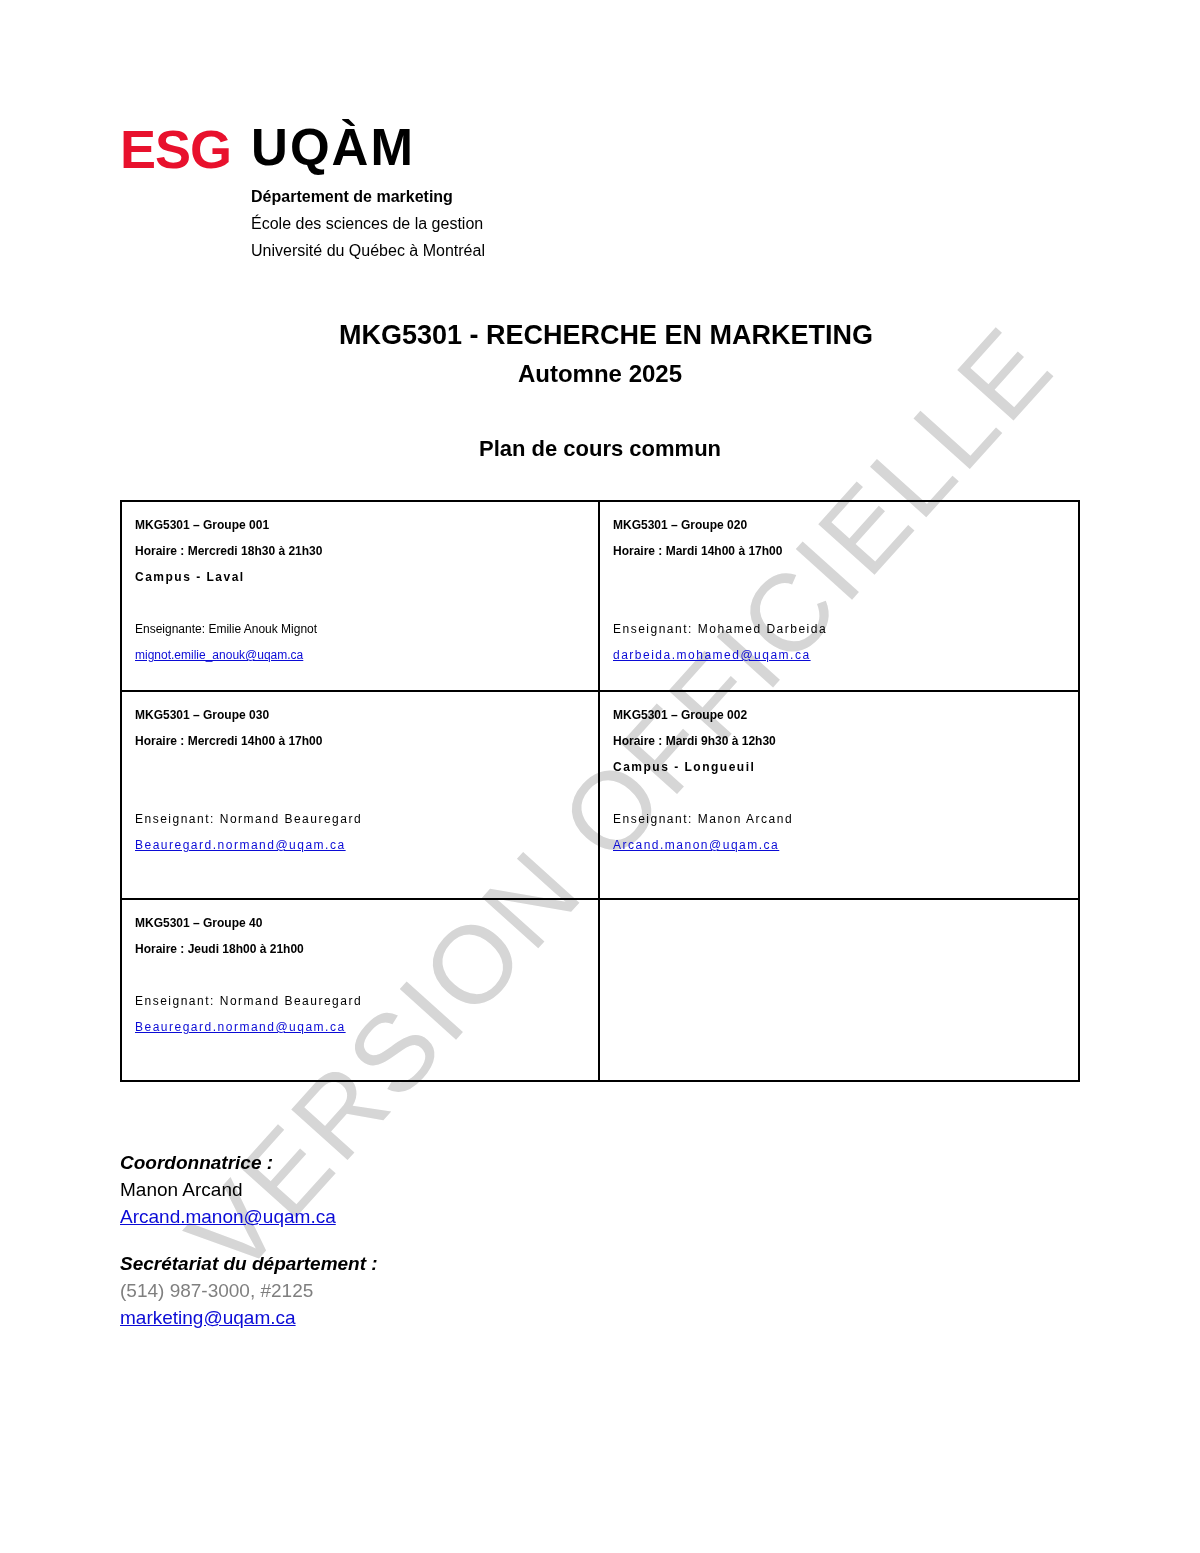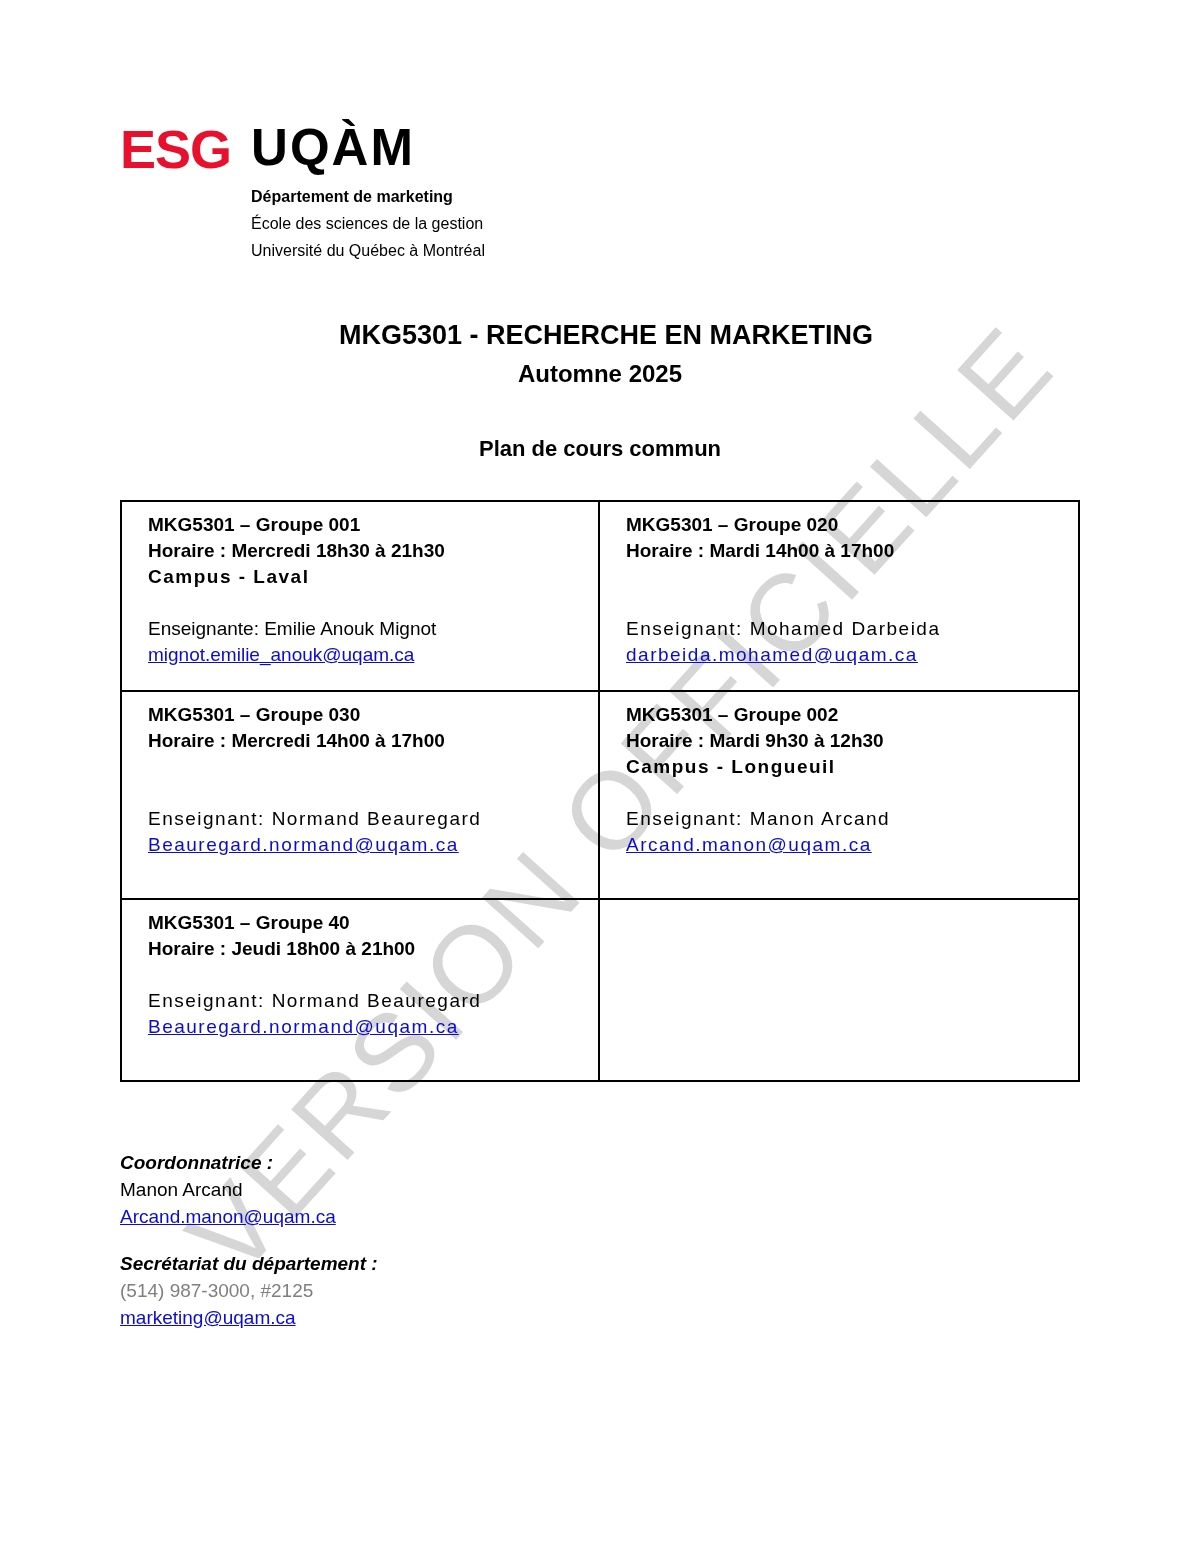--- a/index.html
+++ b/index.html
@@ -50,22 +50,22 @@
   
   .course-table {
     position: absolute; left: 120px; top: 500px; width: 960px;
     display: grid; grid-template-columns: 1fr 1fr;
     border: 2px solid #000;
     background: transparent;
   }
   .cell {
     border-right: 2px solid #000;
     border-bottom: 2px solid #000;
-    padding: 10px 26px;
-    font-size: 19px;
+    padding: 10px 13px;
+    font-size: 12px;
     line-height: 26px;
   }
   .cell:nth-child(2n) { border-right: none; }
   .cell:nth-child(5), .cell:nth-child(6) { border-bottom: none; }
   .r1 { min-height: 190px; }
   .r2 { min-height: 208px; }
   .r3 { min-height: 180px; }
   .line { min-height: 26px; }
   .b { font-weight: bold; }
   .ls { letter-spacing: 1.5px; }

